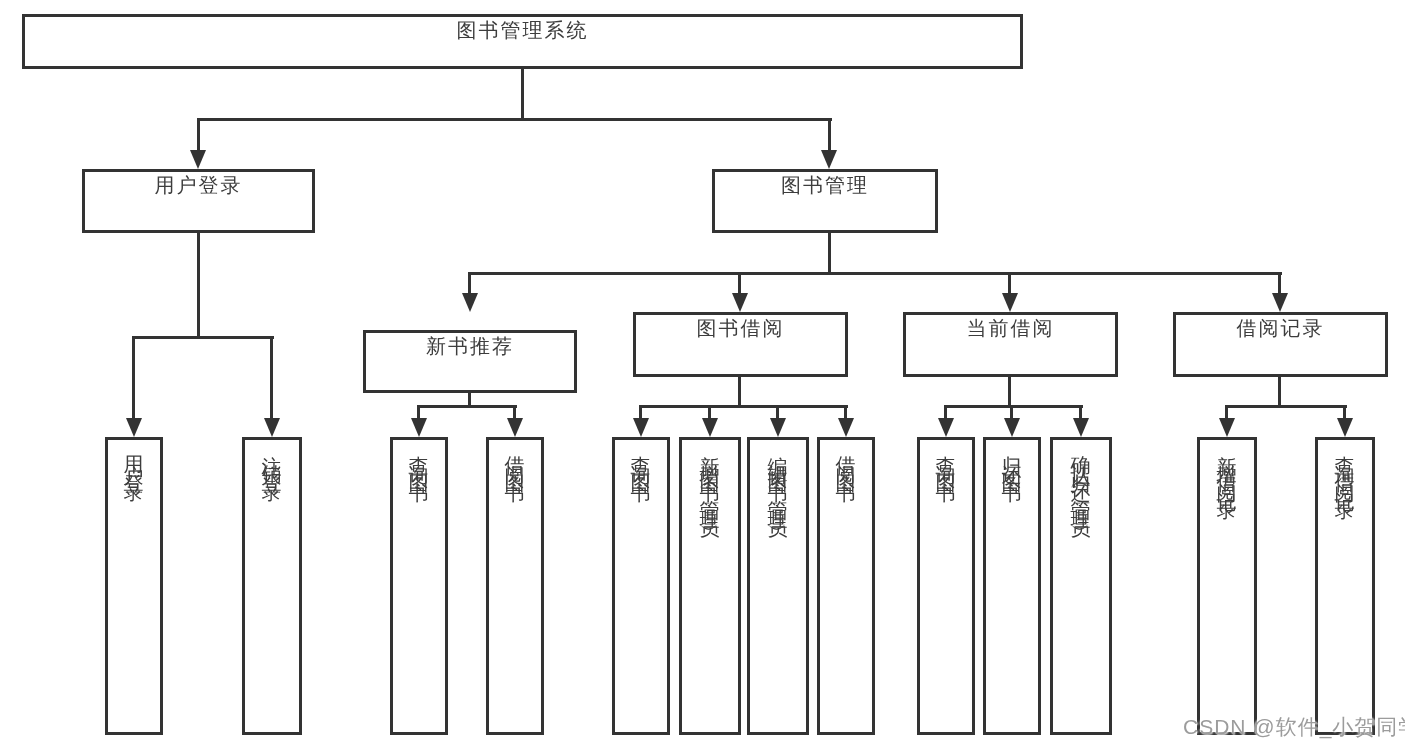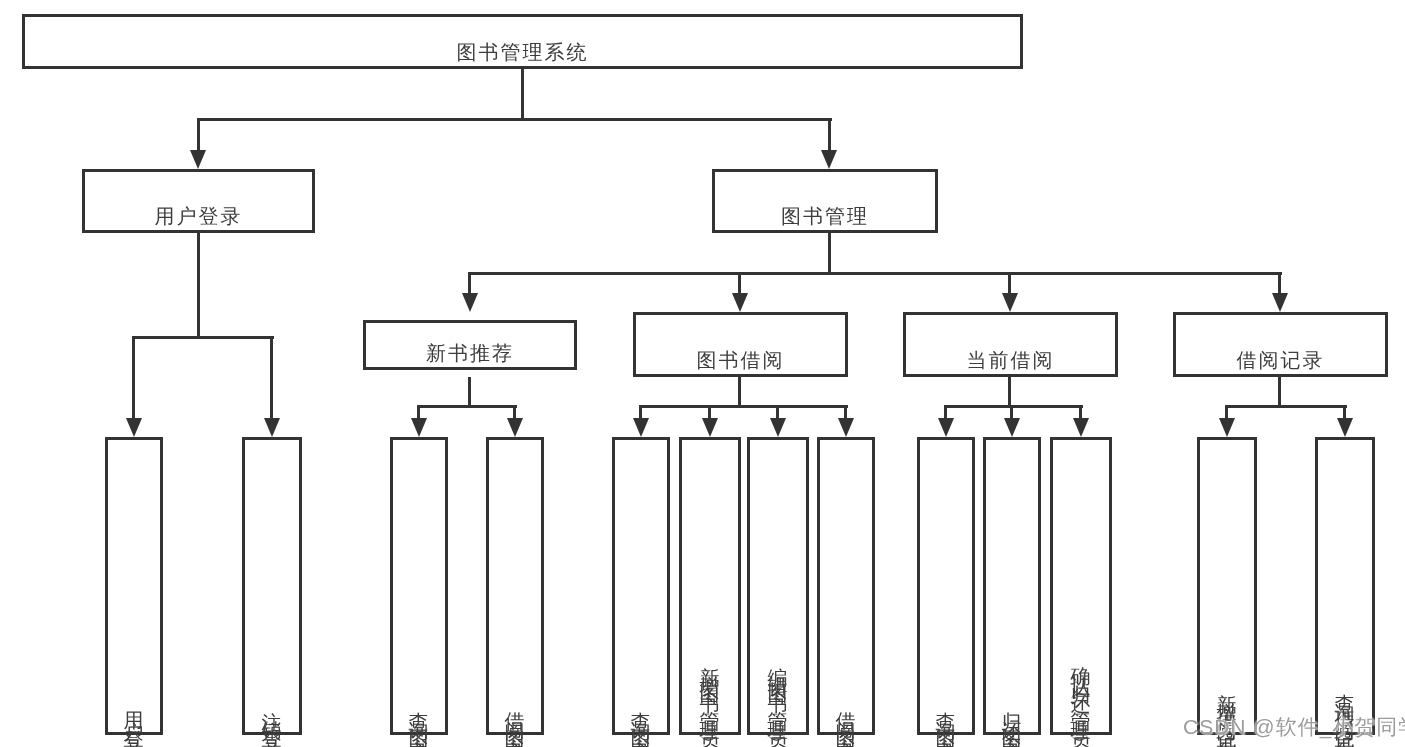--- a/index.html
+++ b/index.html
@@ -15,21 +15,21 @@
     background:#ffffff;
     overflow:hidden;
     font-family:"Liberation Sans","DejaVu Sans",sans-serif;
   }
   .box{
     position:absolute;
     box-sizing:border-box;
     border:3px solid var(--line);
     background:#ffffff;
     display:flex;
-    align-items:flex-end;
+    align-items:flex-start;
     justify-content:center;
   }
   .hlabel{
     font-size:20px;
     color:var(--text);
     letter-spacing:2px;
     white-space:nowrap;
   }
   .vlabel{
     writing-mode:vertical-rl;
@@ -132,21 +132,21 @@
     <span class="hlabel">图书管理系统</span>
   </div>
 
   <div class="box" style="left:82px;top:169px;width:233px;height:64px">
     <span class="hlabel">用户登录</span>
   </div>
   <div class="box" style="left:712px;top:169px;width:226px;height:64px">
     <span class="hlabel">图书管理</span>
   </div>
 
-  <div class="box" style="left:363px;top:320px;width:214px;height:50px">
+  <div class="box" style="left:363px;top:330px;width:214px;height:63px">
     <span class="hlabel">新书推荐</span>
   </div>
   <div class="box" style="left:633px;top:312px;width:215px;height:65px">
     <span class="hlabel">图书借阅</span>
   </div>
   <div class="box" style="left:903px;top:312px;width:215px;height:65px">
     <span class="hlabel">当前借阅</span>
   </div>
   <div class="box" style="left:1173px;top:312px;width:215px;height:65px">
     <span class="hlabel">借阅记录</span>

